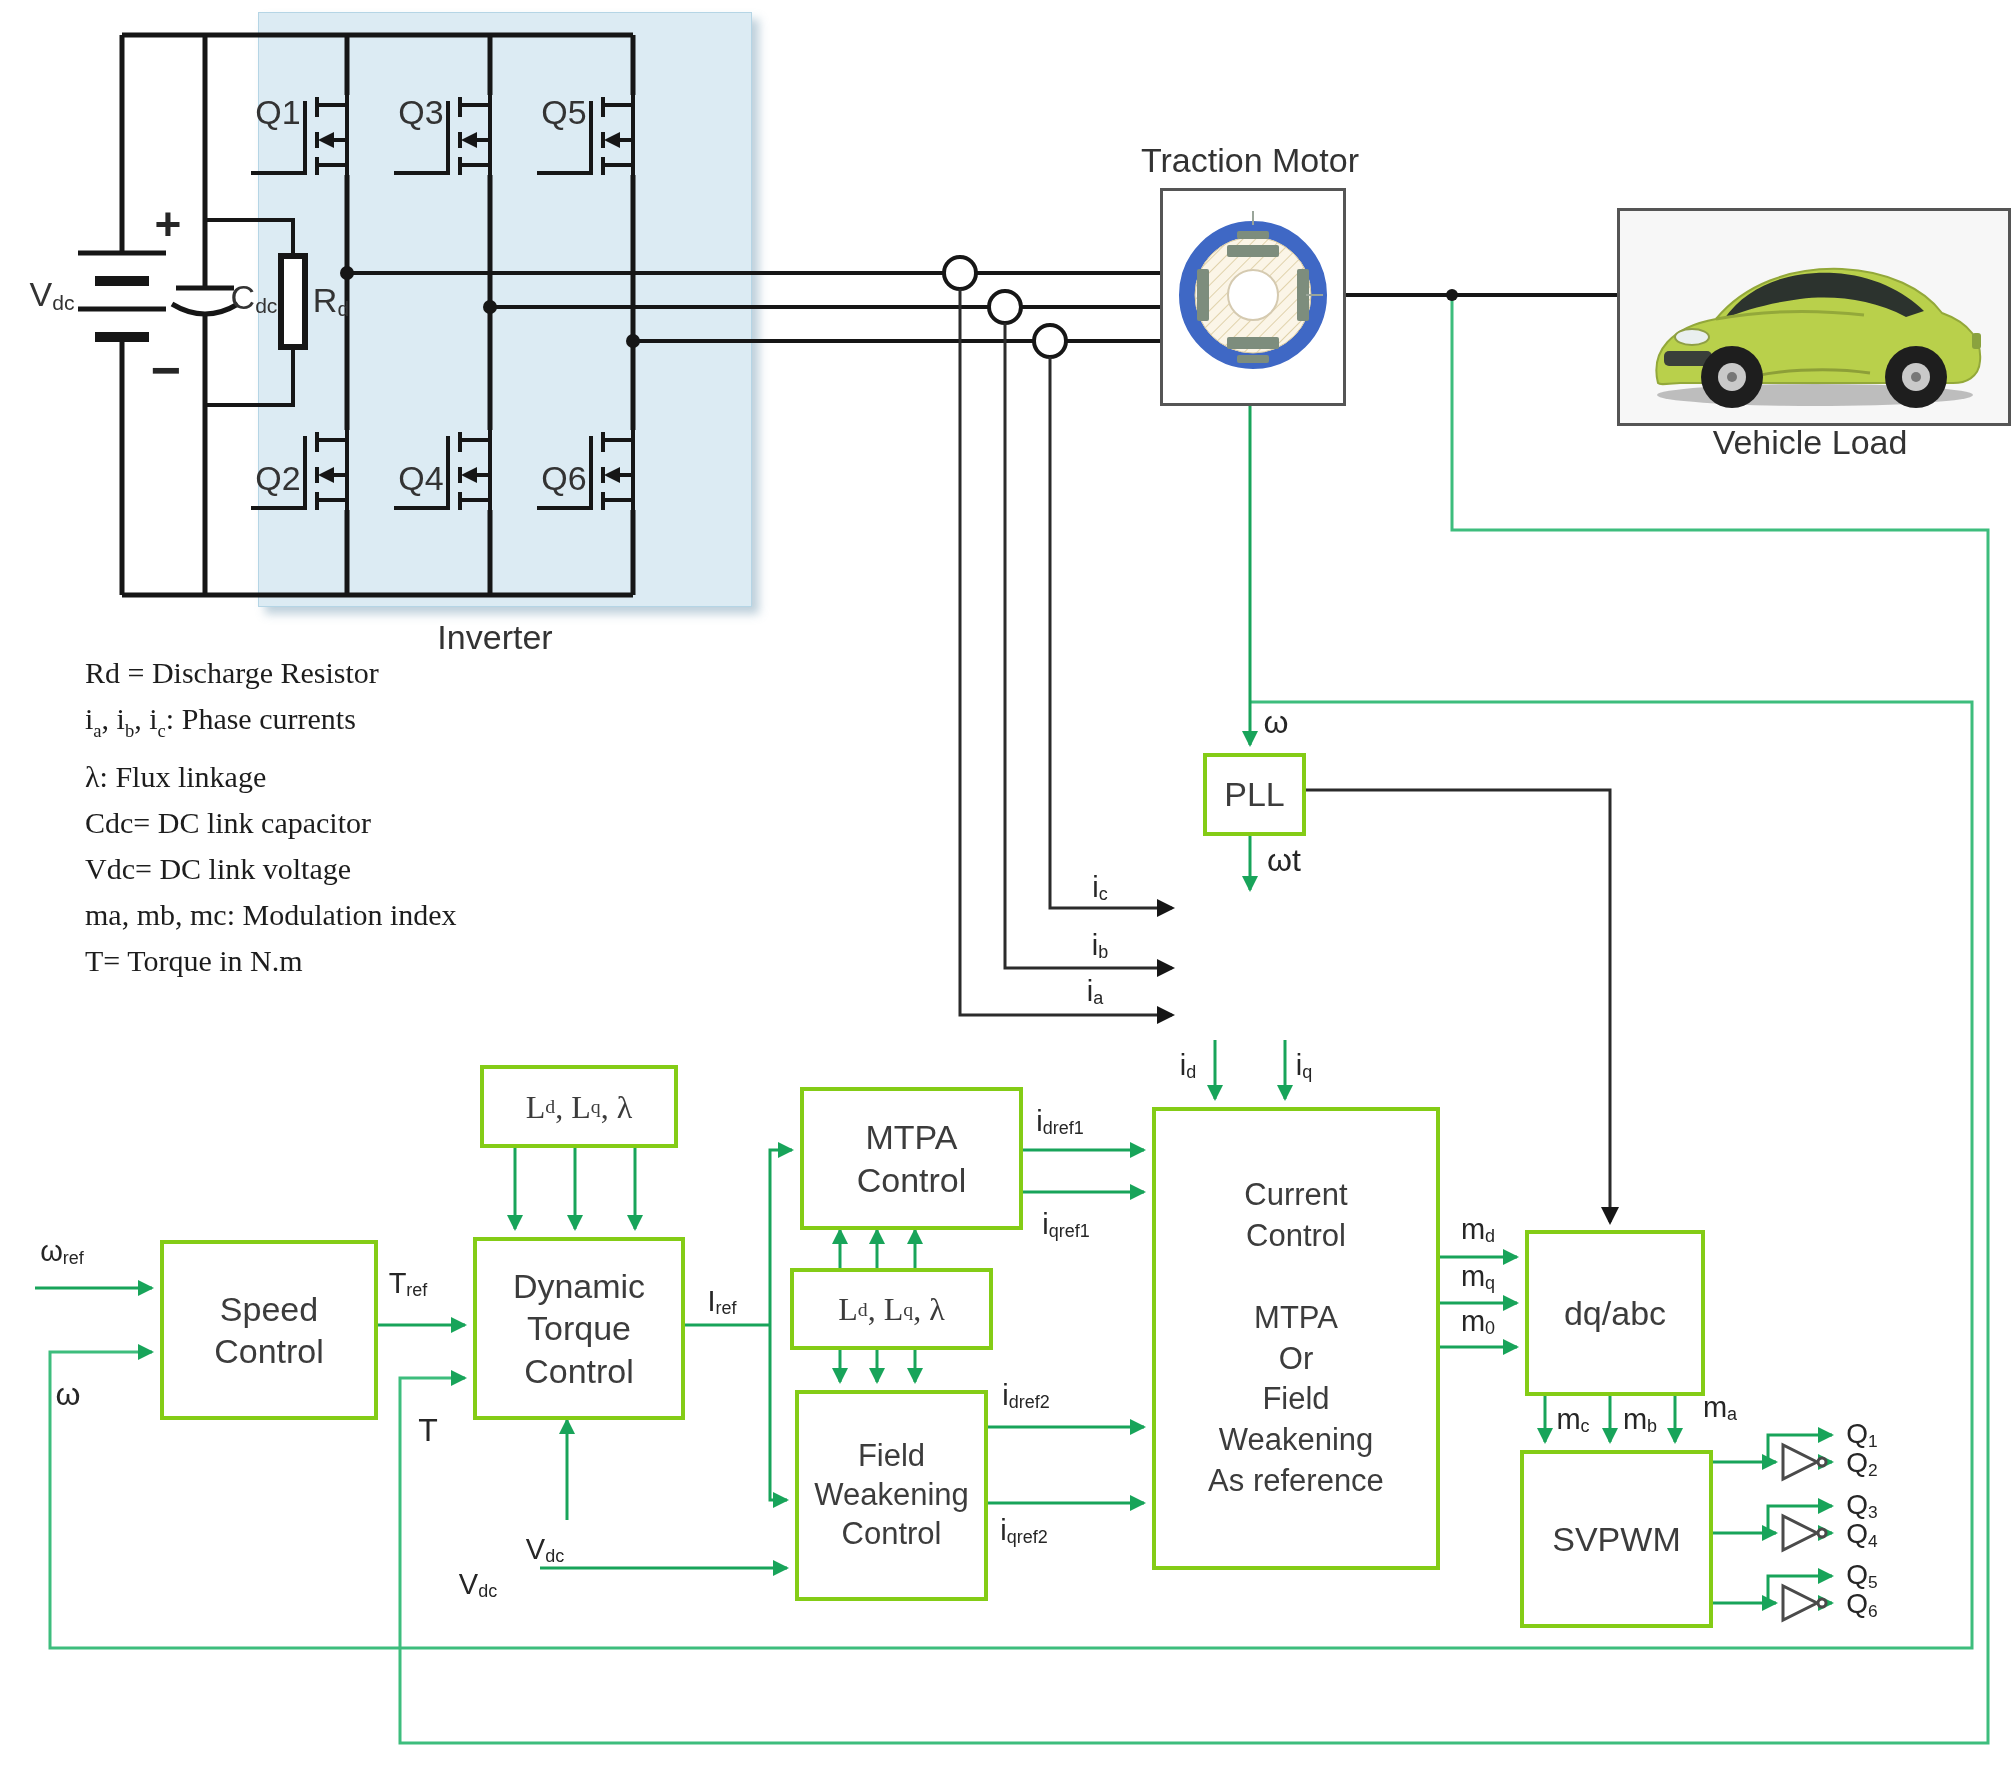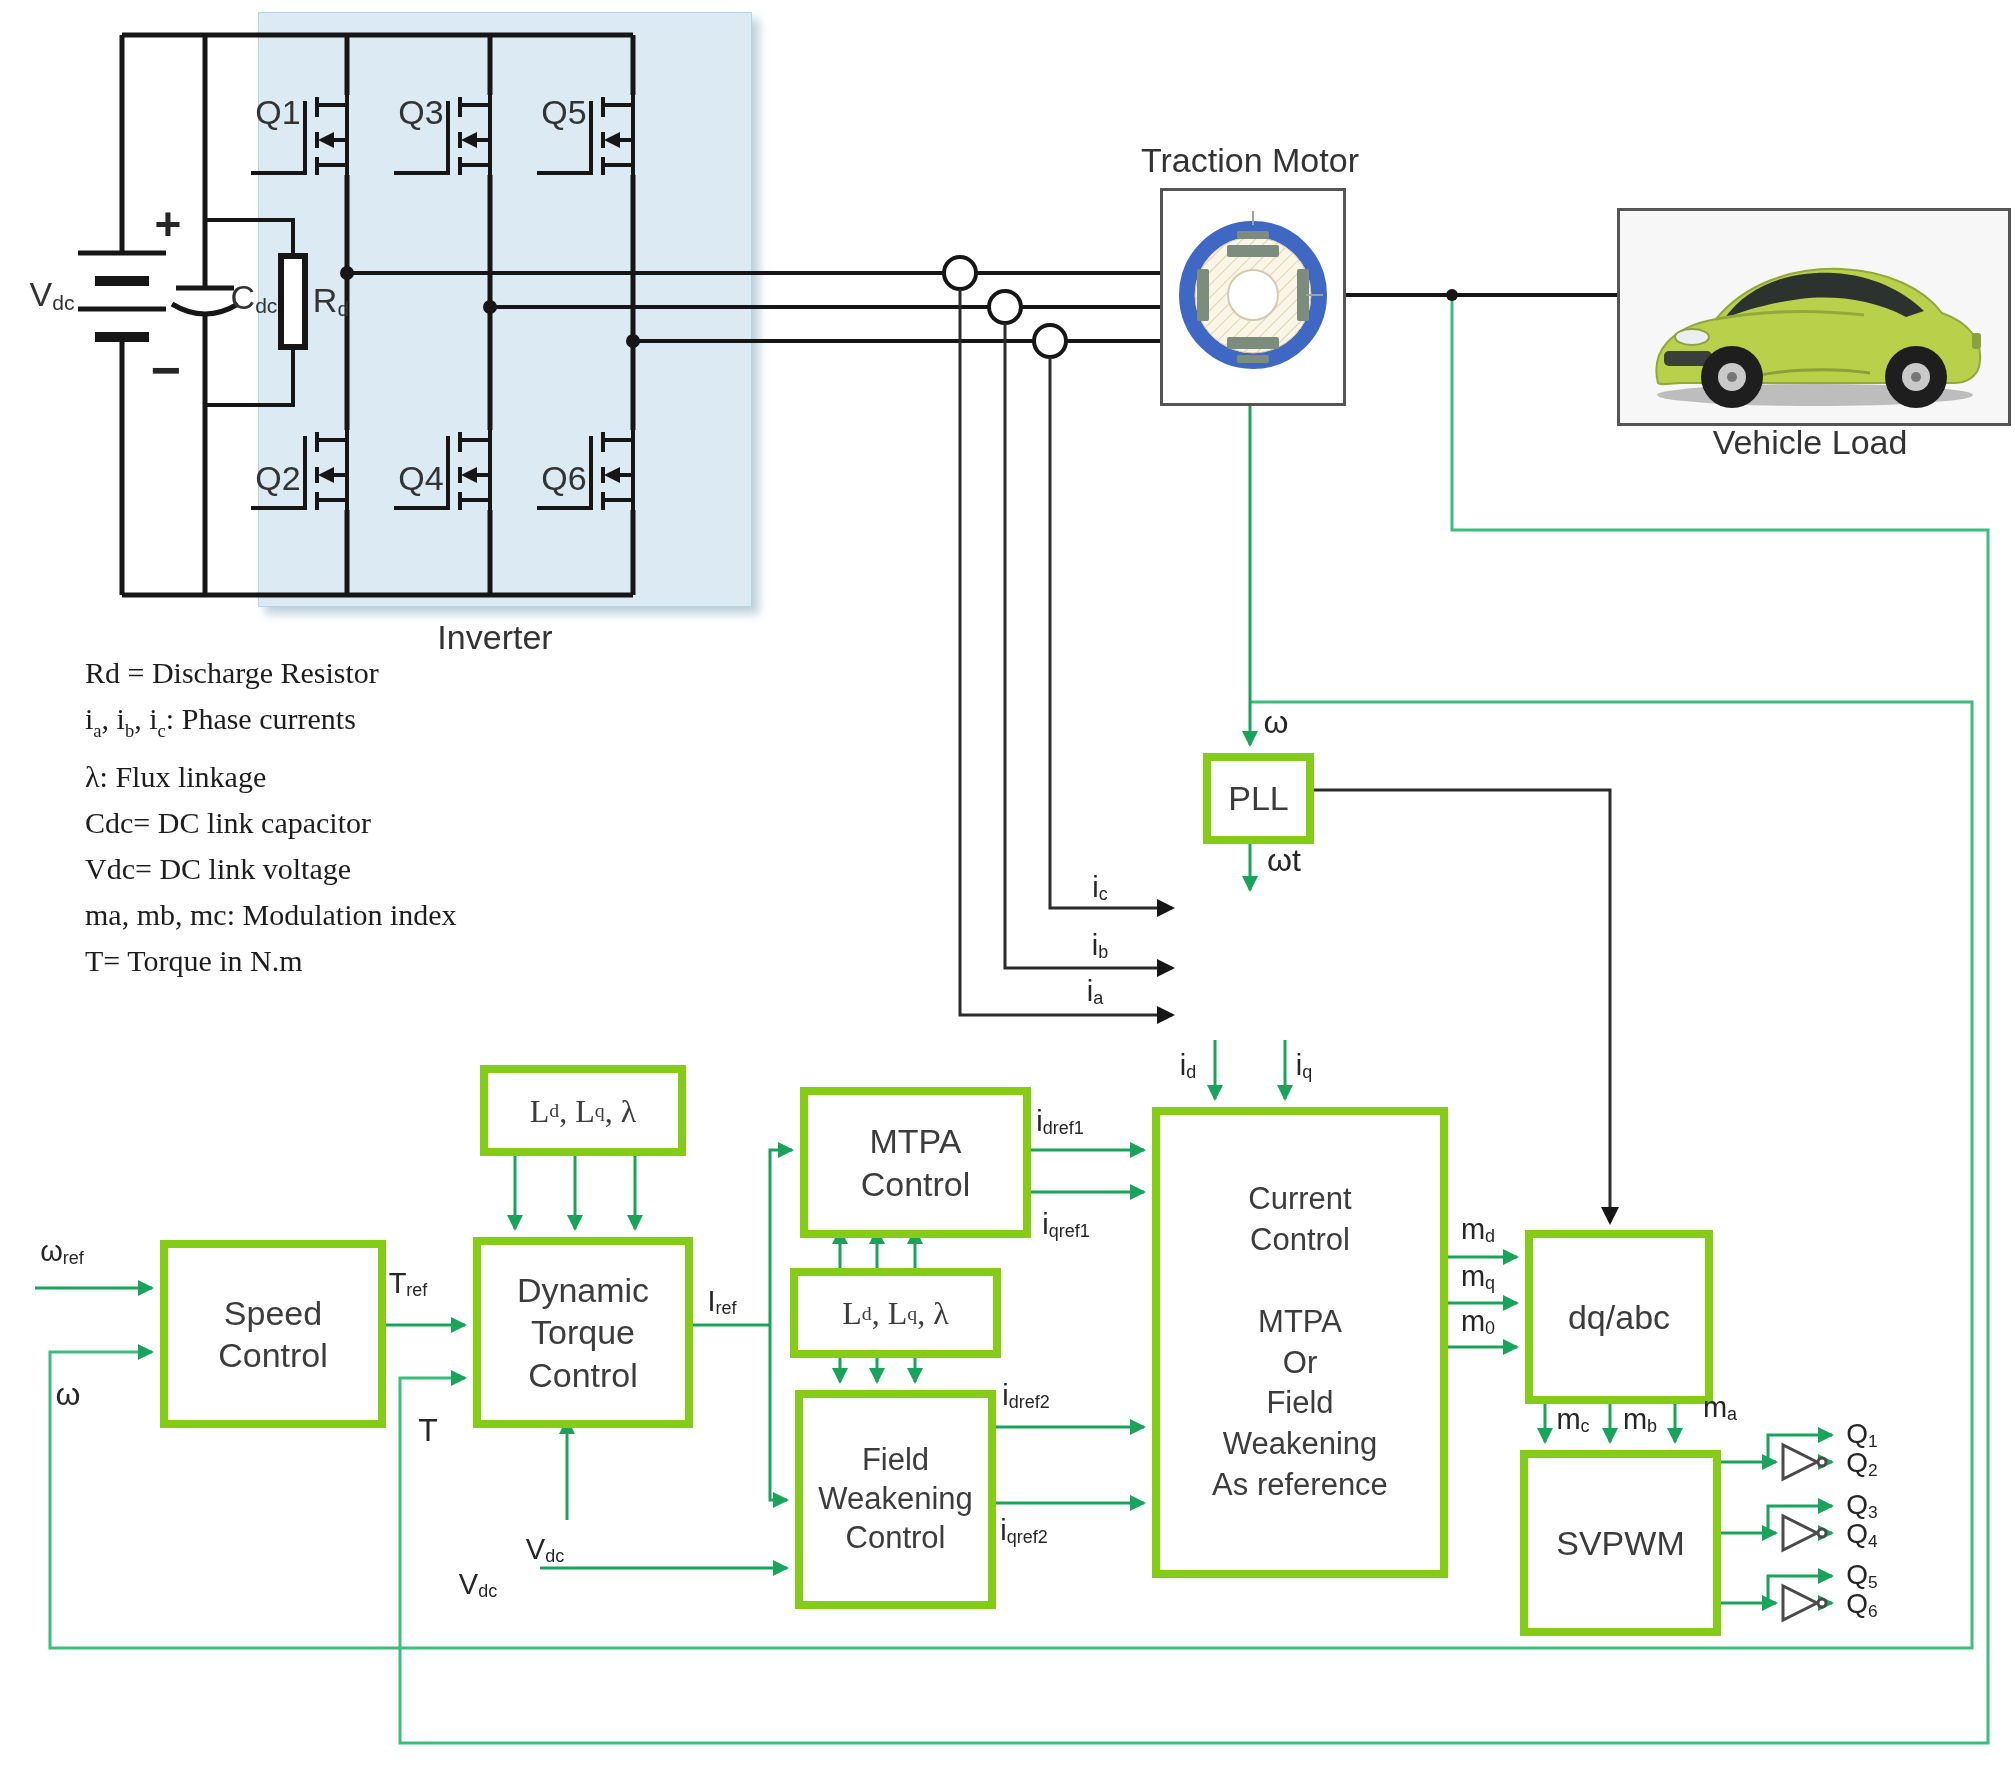--- a/index.html
+++ b/index.html
@@ -1,21 +1,21 @@
 <!DOCTYPE html>
 <html style="--wire_green: #18a45a; --feedback_green: #3dbd7d; --wire_black: #161616; --panel_blue: #dcebf3; --motor_ring: #3f68c5; --car_green: #b9d04b;"><head>
 <meta charset="utf-8">
 <style>
   html,body{margin:0;padding:0;background:#fff}
   #stage{position:relative;width:2015px;height:1769px;overflow:hidden;background:#fff;
          font-family:"Liberation Sans",sans-serif}
   #wires{position:absolute;left:0;top:0;z-index:2}
   .panel{position:absolute;left:258px;top:12px;width:492px;height:593px;z-index:1;
          background:#dcebf3;border:1px solid #b5d5e5;box-shadow:7px 7px 9px rgba(110,150,175,.45)}
-  .box{position:absolute;z-index:3;border:8px solid #84cc16;background:#fff;
+  .box{position:absolute;z-index:3;border:4px solid #84cc16;background:#fff;
        display:flex;align-items:center;justify-content:center;text-align:center;
        font:500 34px/1.25 "Liberation Sans",sans-serif;color:#3c3c3c;white-space:pre-line}
   .lbl{position:absolute;z-index:4;transform:translate(-50%,-50%);white-space:pre;
        font:29px "Liberation Sans",sans-serif;color:#262626;text-align:center}
   .big{font-size:34px;color:#333}
   .math{font-family:"Liberation Serif",serif;}
   .legend{position:absolute;left:85px;top:650px;z-index:4;
           font:30px/46px "Liberation Serif",serif;color:#1d1d1d}
   sub{font-size:62%;vertical-align:-18%}
   .imgbox{position:absolute;z-index:3;border:3px solid #555;background:#fff}

